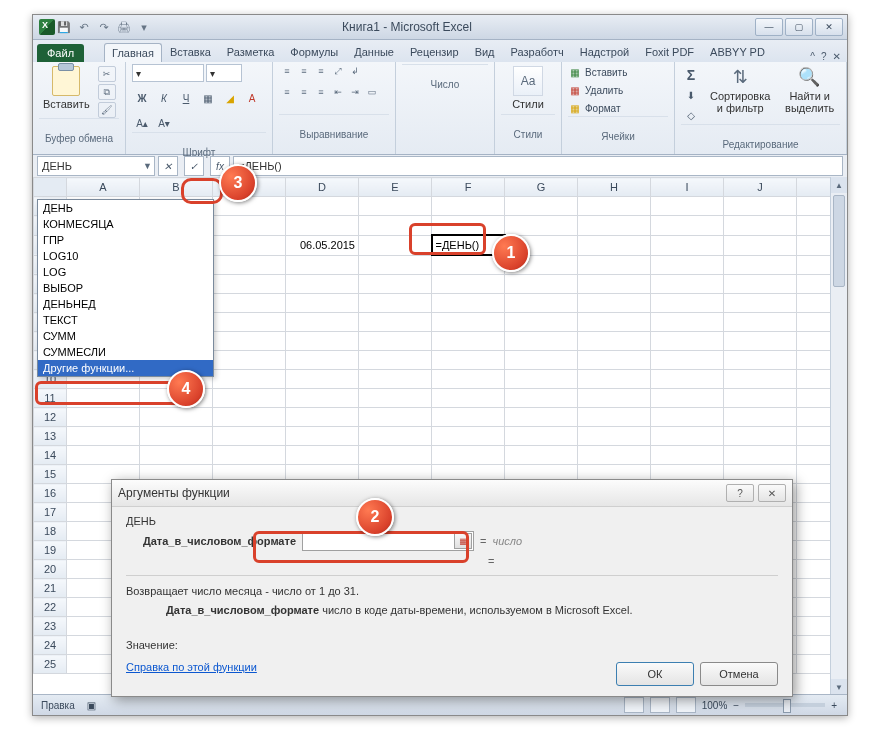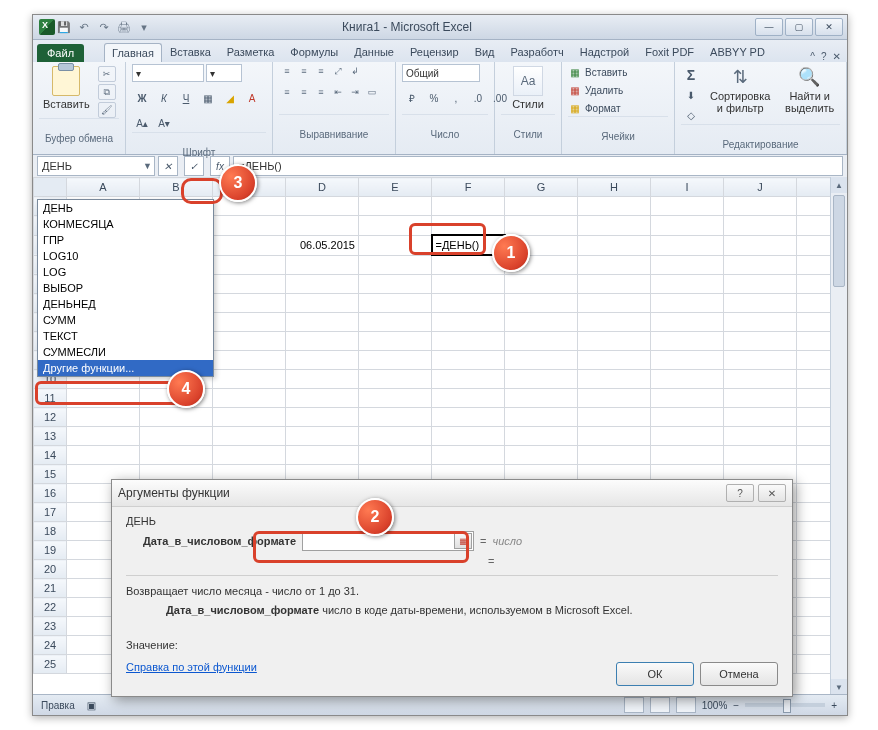--- a/index.html
+++ b/index.html
@@ -203,30 +203,20 @@
           <div class="al">≡</div>
           <div class="al">≡</div>
           <div class="al">⇤</div>
           <div class="al">⇥</div>
           <div class="al">▭</div>
         </div>
       </div>
       <div class="grp-lbl">Выравнивание</div>
     </div>
     <div class="grp" style="width:86px">
-      <div class="grp-body" style="flex-direction:column">
-        <div class="sel">Общий</div>
-        <div class="icorow">
-          <div class="ib">₽</div>
-          <div class="ib">%</div>
-          <div class="ib">,</div>
-          <div class="ib">.0</div>
-          <div class="ib">.00</div>
-        </div>
-      </div>
       <div class="grp-lbl">Число</div>
     </div>
     <div class="grp" style="width:54px">
       <div class="grp-body" style="justify-content:center">
         <div class="big-btn">
           <div class="sty-ico">Aa</div>
           <span>Стили</span>
         </div>
       </div>
       <div class="grp-lbl">Стили</div>
@@ -659,22 +649,22 @@
   </div>
 
   <div class="nblist">
     <div>ДЕНЬ</div>
     <div>КОНМЕСЯЦА</div>
     <div>ГПР</div>
     <div>LOG10</div>
     <div>LOG</div>
     <div>ВЫБОР</div>
     <div>ДЕНЬНЕД</div>
+    <div>ТЕКСТ</div>
     <div>СУММ</div>
-    <div>ТЕКСТ</div>
     <div>СУММЕСЛИ</div>
     <div class="sel-item">Другие функции...</div>
   </div>
 
   <div class="dlg">
     <div class="dlg-tb">
       <span class="dlg-title">Аргументы функции</span>
       <div class="dlg-wb">
         <div class="dlg-wbtn">?</div>
         <div class="dlg-wbtn">✕</div>

